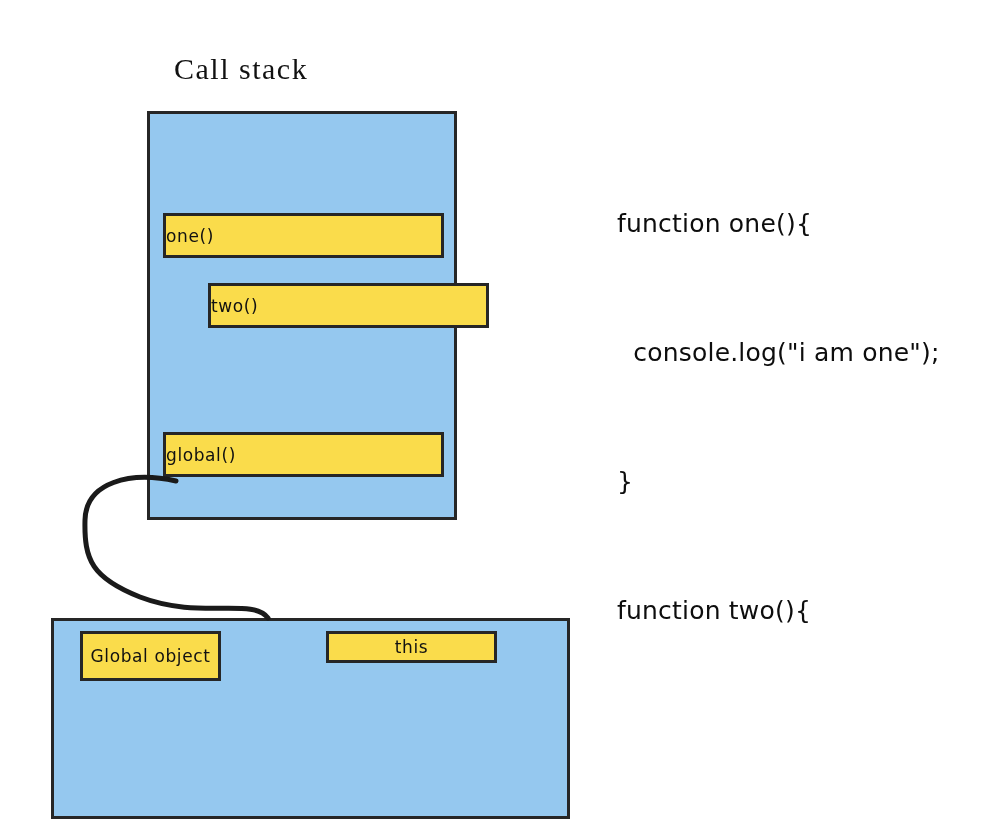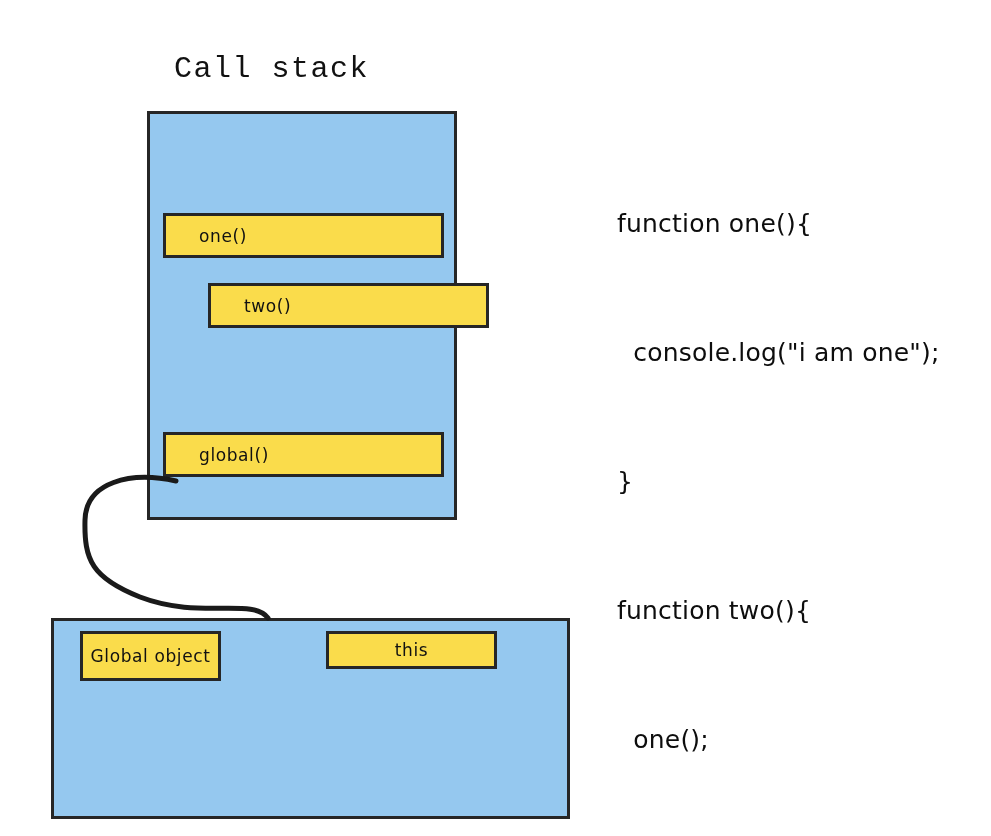--- a/index.html
+++ b/index.html
@@ -14,21 +14,21 @@
     background: #ffffff;
     overflow: hidden;
     font-family: "DejaVu Sans", sans-serif;
   }
 
   
   .diagram-title {
     position: absolute;
     left: 174px;
     top: 52px;
-    font-family: Liberation Mono, monospace;
+    font-family: Liberation Serif, serif;
     font-size: 30px;
     font-weight: 400;
     letter-spacing: 1.5px;
     color: #111111;
     white-space: nowrap;
   }
 
   
   .blue-box {
     position: absolute;
@@ -65,40 +65,40 @@
     color: #111111;
     white-space: nowrap;
   }
 
   
   .stack-frame {
     left: 163px;
     width: 281px;
     height: 45px;
   }
-  .stack-frame .frame-label { padding-left: 33px; }
+  .stack-frame .frame-label { }
 
   #frame-one    { top: 213px; }
   #frame-two    { top: 283px; margin-left: 45px; }
   #frame-three  { top: 356px; }
   #frame-global { top: 432px; }
 
   
   #tile-global-object {
     left: 80px;
     top: 631px;
     width: 141px;
     height: 50px;
     justify-content: center;
   }
   #tile-this {
     left: 326px;
     top: 631px;
     width: 171px;
-    height: 38px;
+    height: 32px;
     justify-content: center;
   }
 
   
   #connector-svg {
     position: absolute;
     left: 0;
     top: 0;
     width: 991px;
     height: 836px;
@@ -164,21 +164,20 @@
 
   <svg id="connector-svg" viewBox="0 0 991 836">
     <path id="connector-path" d="M 176 481 C 130 471, 86 482, 85 520 C 84 560, 92 578, 140 597 C 200 620, 252 597, 268 618"></path>
   </svg>
 
   <div id="code-listing">
     <span class="code-line">function one(){</span>
     <span class="code-line">  console.log("i am one");</span>
     <span class="code-line">}</span>
     <span class="code-line">function two(){</span>
-    <span class="code-line">  one();</span>
     
     
     
     
     
   </div>
 
 </div>
 
 </body></html>

